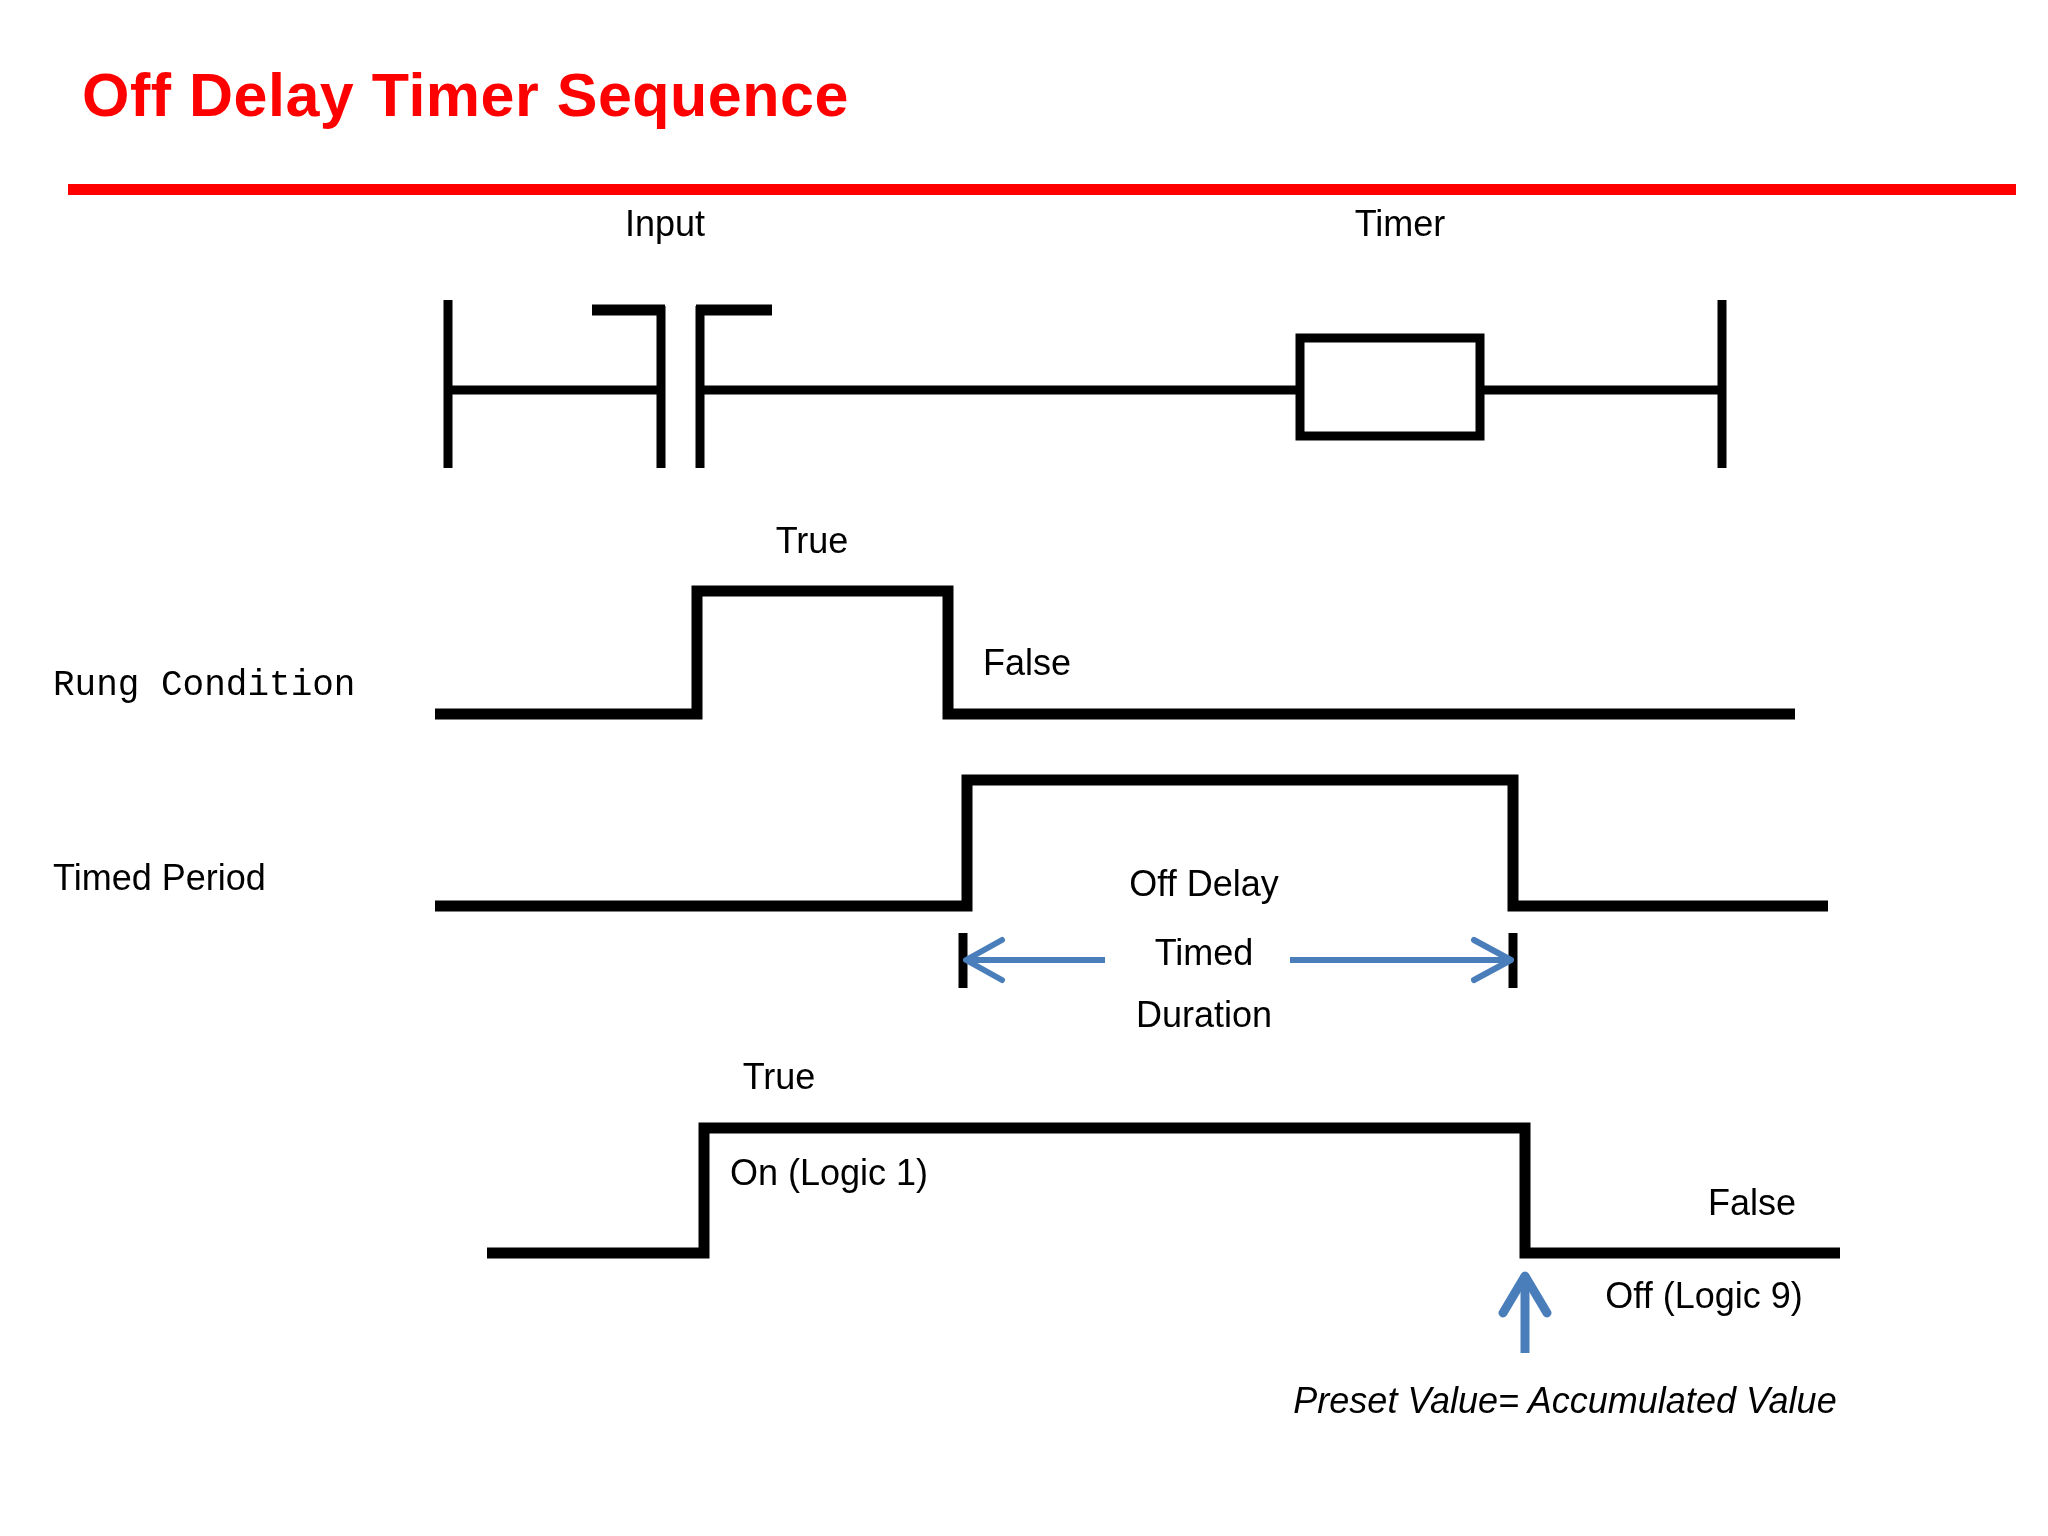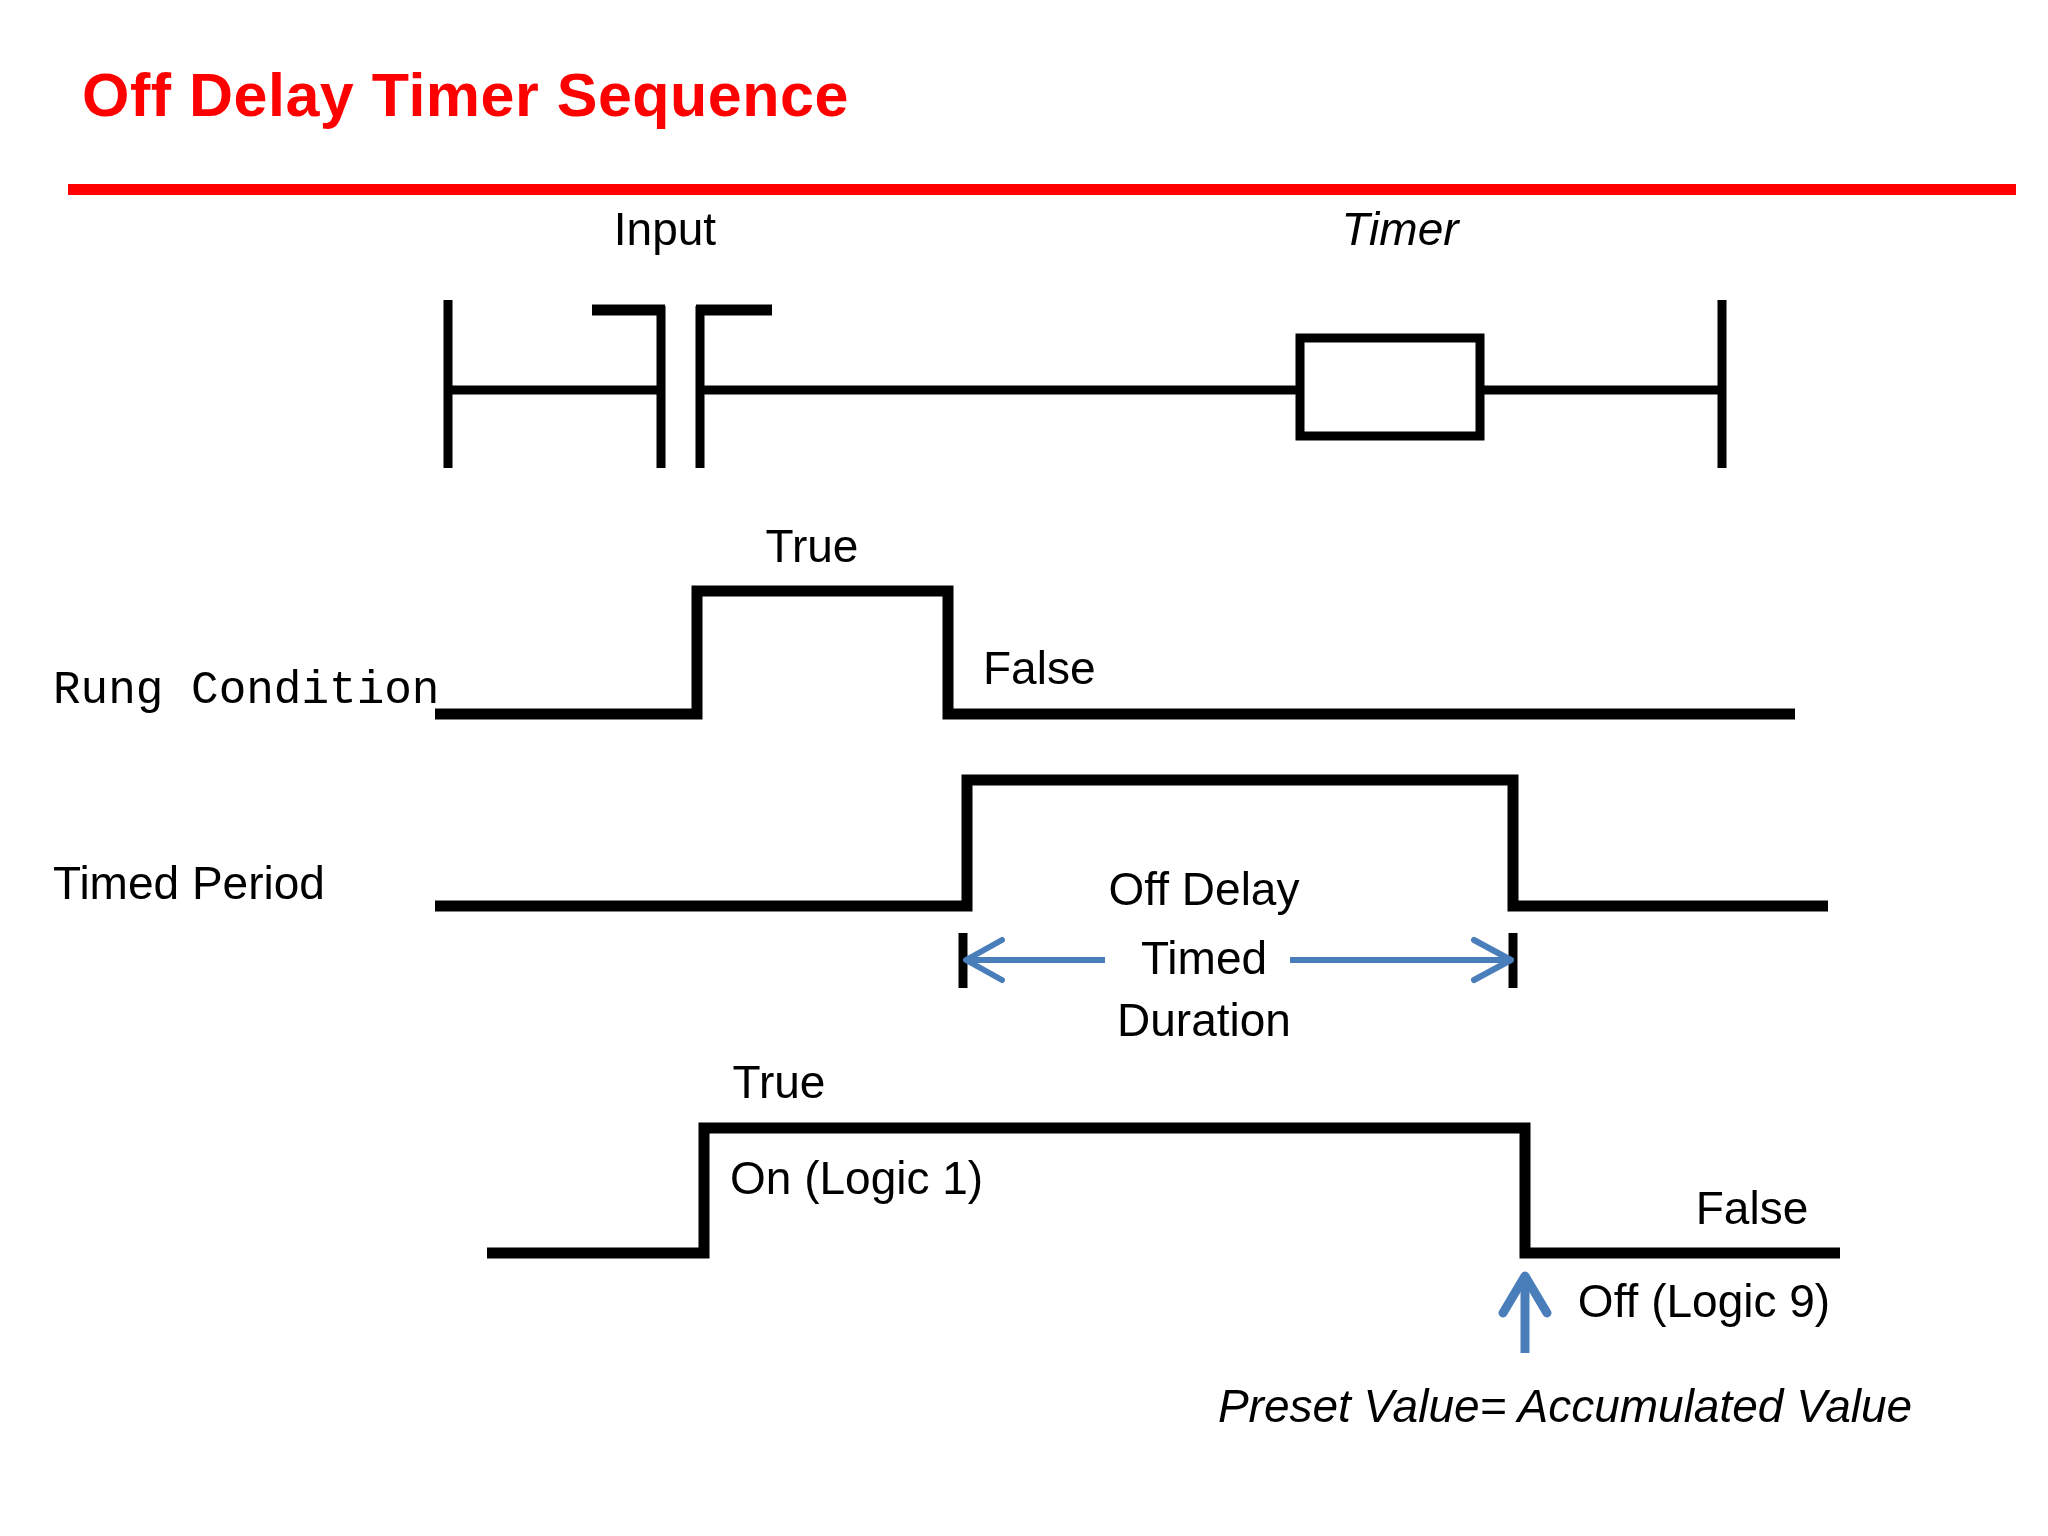--- a/index.html
+++ b/index.html
@@ -6,21 +6,21 @@
   body{width:2048px;height:1536px;position:relative;overflow:hidden;
        font-family:"Liberation Sans","DejaVu Sans",sans-serif;color:#000;}
   #stage{position:absolute;left:0;top:0;width:1704px;height:1536px;margin-top:38px;}
 
   .title{position:absolute;left:82px;top:22px;font-size:61px;font-weight:bold;
          color:#ff0000;letter-spacing:.5px;white-space:nowrap;}
   .title-rule{position:absolute;left:68px;top:146px;width:1948px;height:11px;background:#ff0000;}
 
   svg.art{position:absolute;left:0;top:0;width:2048px;height:1536px;}
 
-  .lbl{position:absolute;white-space:nowrap;font-size:46px;line-height:1;color:#000;}
+  .lbl{position:absolute;white-space:nowrap;font-size:36px;line-height:1;color:#000;}
   .lbl.c{transform:translateX(-50%);}
 </style>
 </head>
 <body>
 
 <div id="stage">
 
   <div class="title">Off Delay Timer Sequence</div>
   <div class="title-rule"></div>
 
@@ -70,21 +70,21 @@
       <polyline points="487,1215 704,1215 704,1090 1525,1090 1525,1215 1840,1215"></polyline>
     </g>
 
     <g>
       <line x1="1525" y1="1315" x2="1525" y2="1245" stroke="#4a7ebb" stroke-width="9"></line>
       <polyline points="1503,1275 1525,1238 1547,1275" stroke="#4a7ebb" stroke-width="9" fill="none" stroke-linecap="round" stroke-linejoin="round"></polyline>
     </g>
   </svg>
 
   <div class="lbl c" style="left:665px;top:168px;">Input</div>
-  <div class="lbl c" style="left:1400px;top:168px;font-style:italic;">Timer</div>
+  <div class="lbl c" style="left:1400px;top:168px;">Timer</div>
 
   <div class="lbl" style="left:53px;top:630px;font-family:Liberation Mono, monospace;">Rung Condition</div>
   <div class="lbl c" style="left:812px;top:485px;">True</div>
   <div class="lbl" style="left:983px;top:607px;">False</div>
 
   <div class="lbl" style="left:53px;top:822px;">Timed Period</div>
 
   <div class="lbl c" style="left:1204px;top:828px;">Off Delay</div>
   <div class="lbl c" style="left:1204px;top:897px;">Timed</div>
   <div class="lbl c" style="left:1204px;top:959px;">Duration</div>

